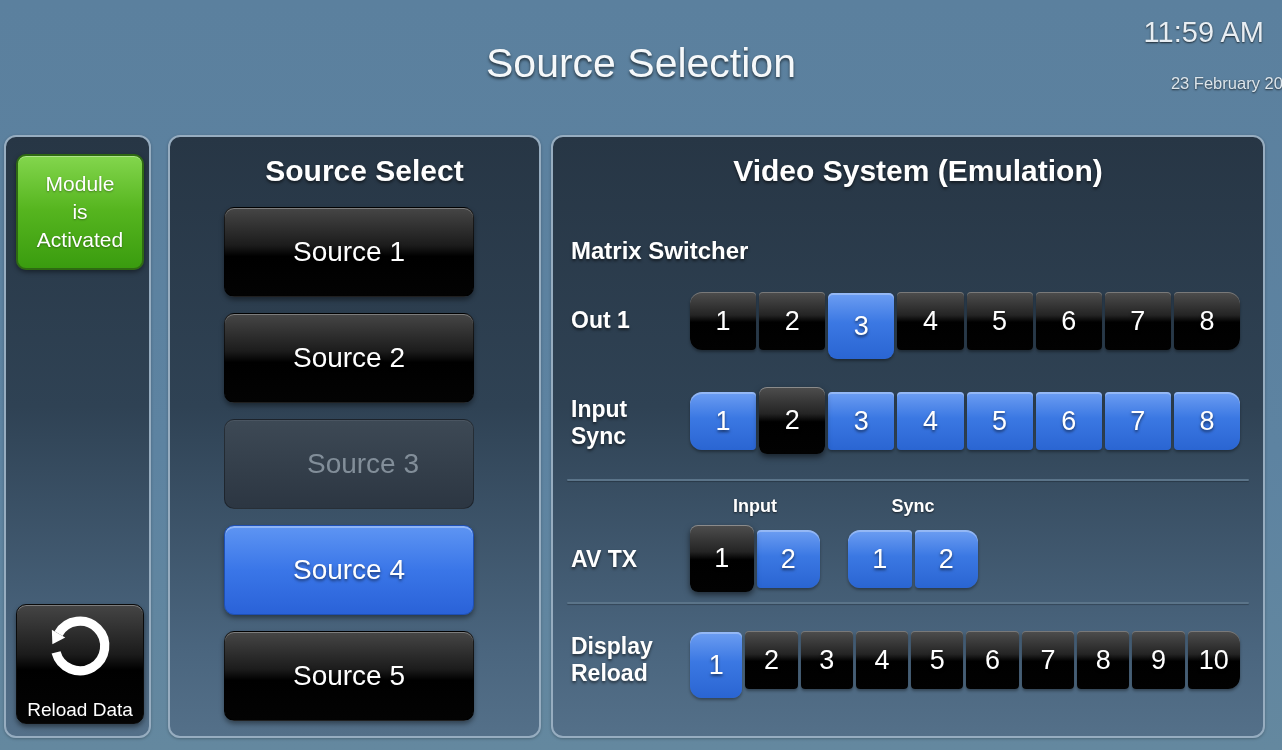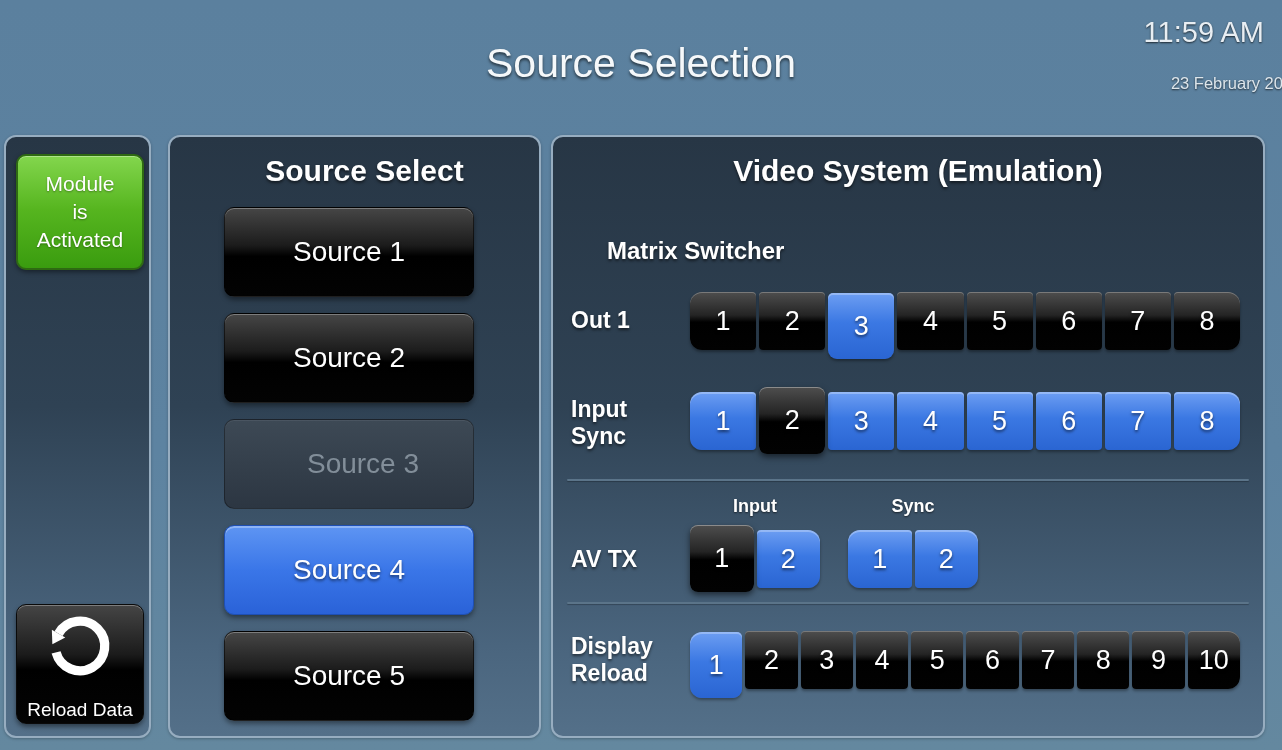--- a/index.html
+++ b/index.html
@@ -87,21 +87,20 @@
   .src-btn.disabled{
     background:linear-gradient(180deg,#3d4955 0%,#2c3642 100%);
     color:#828e99;border:1px solid rgba(0,0,0,.35);
     box-shadow:inset 0 1px 0 rgba(255,255,255,.07);
     text-shadow:none;cursor:default;padding-left:28px;
   }
   
   .vp-subtitle{
     position:absolute;left:18px;top:100px;color:#fff;font-size:24px;font-weight:bold;
     text-shadow:0 2px 3px rgba(0,0,0,.55);
-    margin-left:36px;
   }
   .vp-label{
     position:absolute;left:18px;color:#fff;font-size:23px;font-weight:bold;
     line-height:1.18;white-space:pre-line;text-shadow:0 2px 3px rgba(0,0,0,.55);
   }
   .group-label{
     position:absolute;width:130px;text-align:center;color:#fff;font-size:18px;font-weight:bold;
     text-shadow:0 1px 2px rgba(0,0,0,.6);
   }
   .divider{

